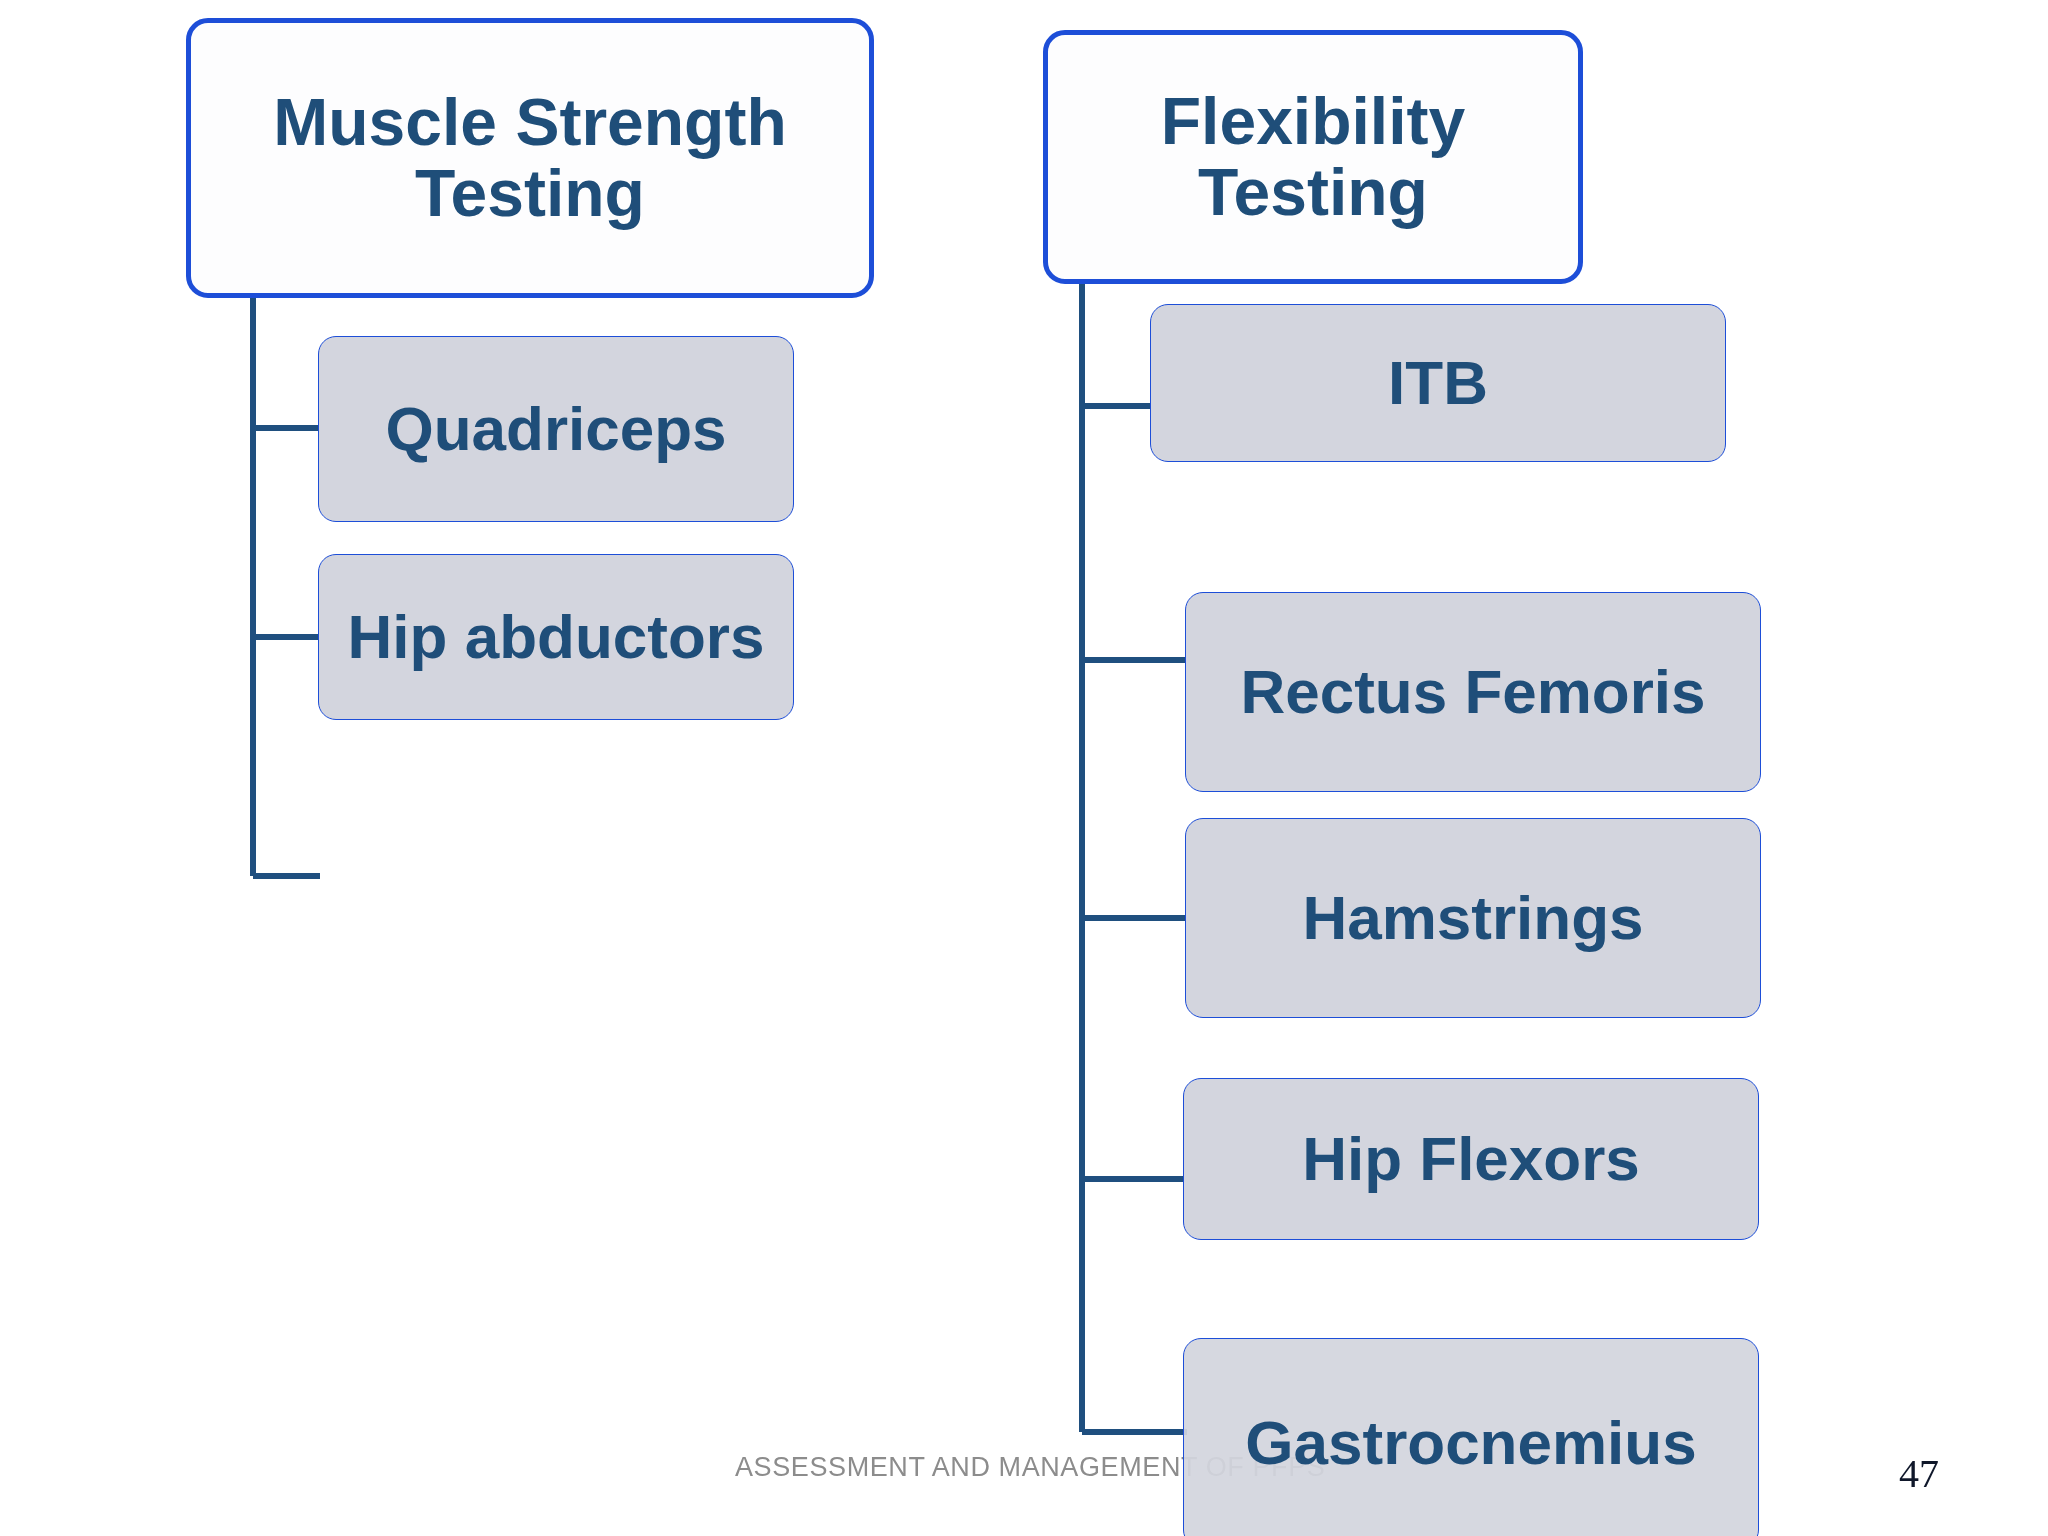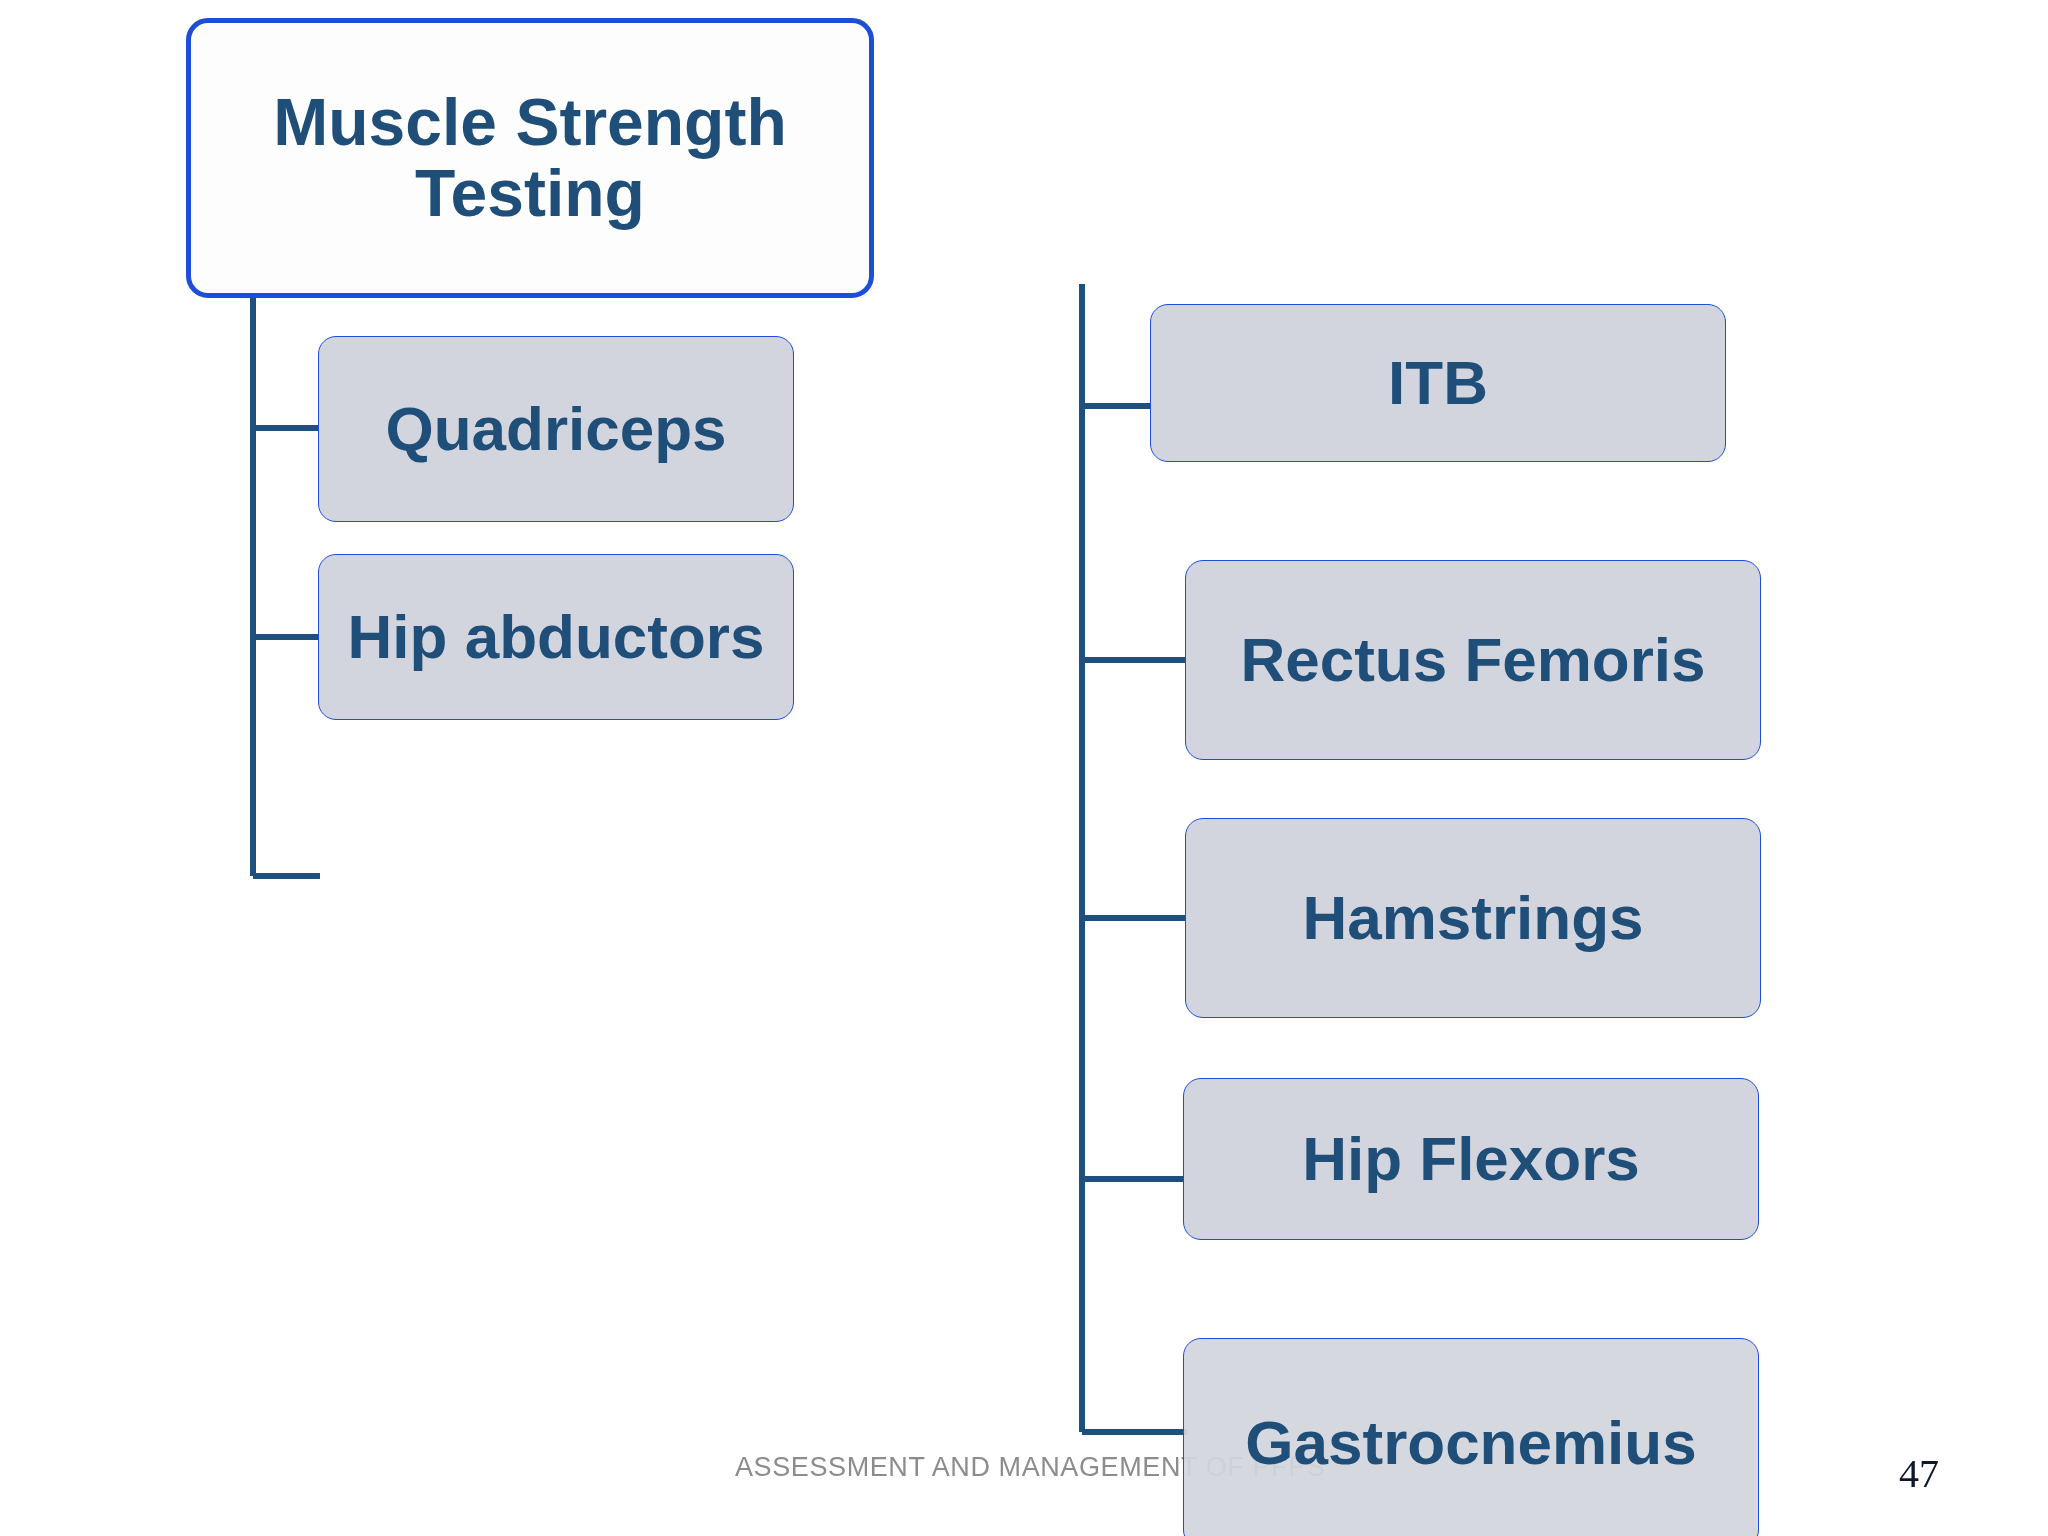--- a/index.html
+++ b/index.html
@@ -101,21 +101,21 @@
     left: 1043px; top: 30px;
     width: 540px; height: 254px;
     font-size: 66px;
   }
   #box-itb {
     left: 1150px; top: 304px;
     width: 576px; height: 158px;
     font-size: 62px;
   }
   #box-rectus-femoris {
-    left: 1185px; top: 560px;
+    left: 1185px; top: 592px;
     width: 576px; height: 200px;
     font-size: 62px;
   }
   #box-hamstrings {
     left: 1185px; top: 818px;
     width: 576px; height: 200px;
     font-size: 62px;
   }
   #box-hip-flexors {
     left: 1183px; top: 1078px;
@@ -161,20 +161,23 @@
 
   <div class="node child" id="box-quadriceps">
     <span>Quadriceps</span>
   </div>
 
   <div class="node child" id="box-hip-abductors">
     <span>Hip abductors</span>
   </div>
 
 
+  <div class="node header" id="box-flexibility-testing">
+    <span>Flexibility Testing</span>
+  </div>
 
   <div class="node child" id="box-itb">
     <span>ITB</span>
   </div>
 
   <div class="node child" id="box-rectus-femoris">
     <span>Rectus Femoris</span>
   </div>
 
   <div class="node child" id="box-hamstrings">

